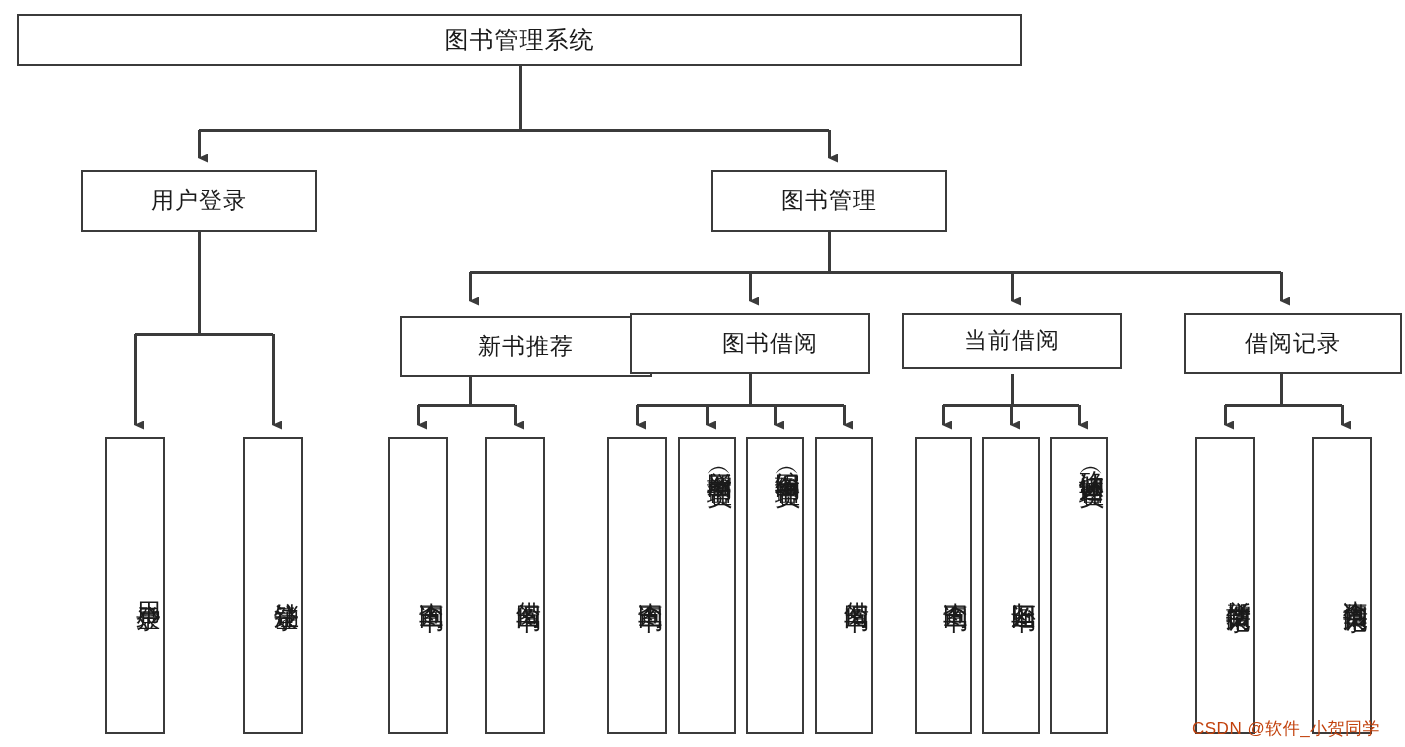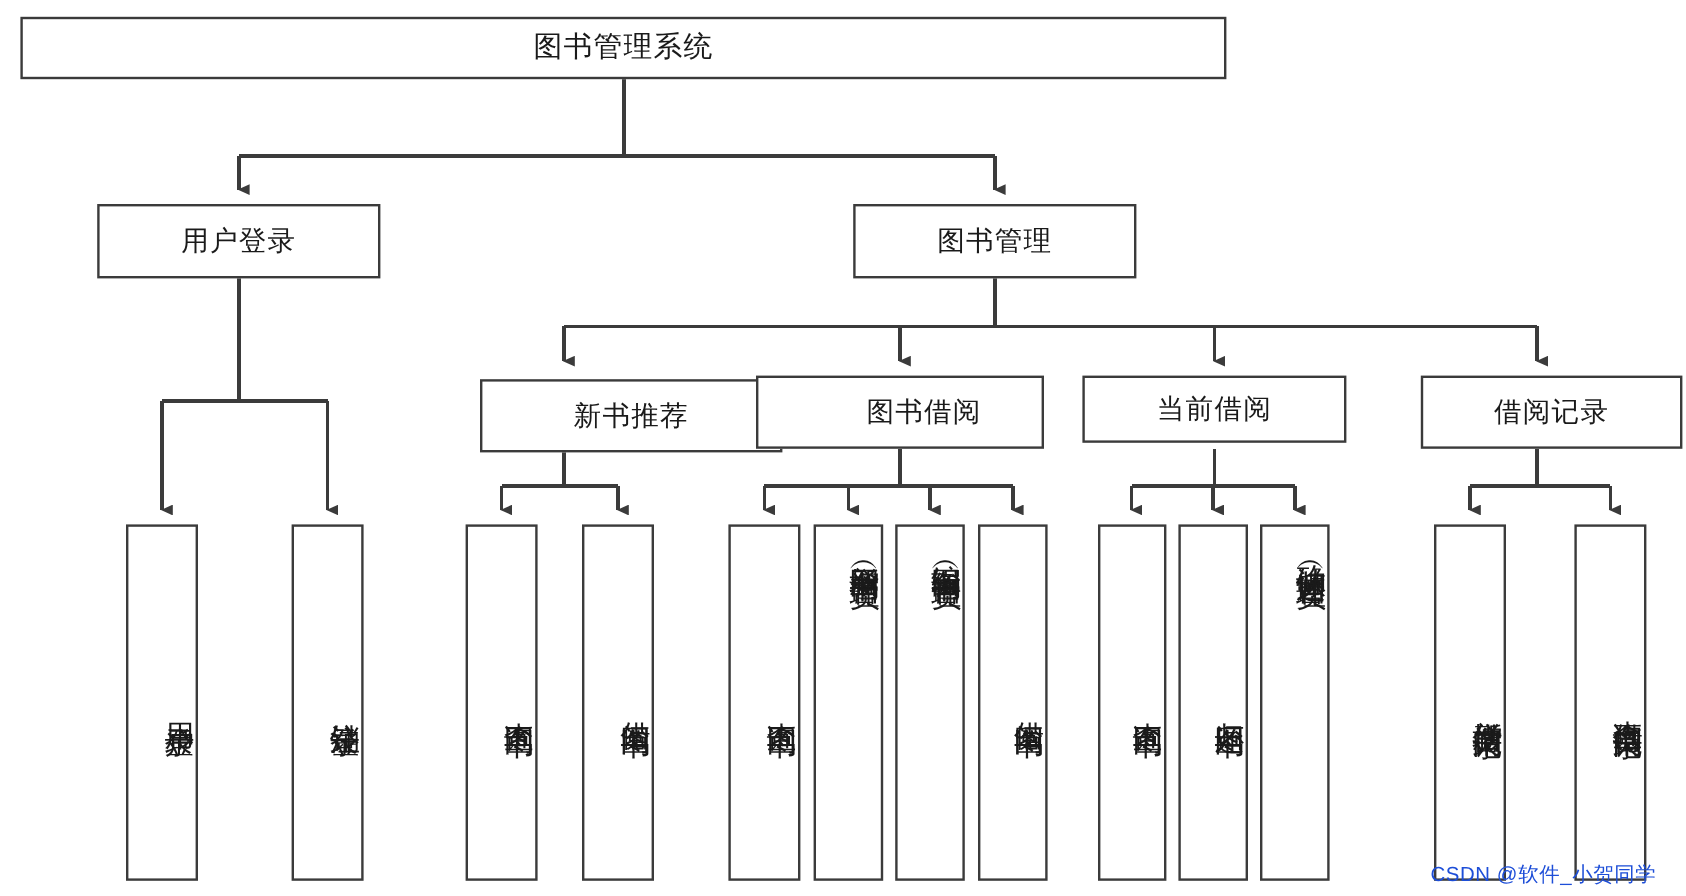--- a/index.html
+++ b/index.html
@@ -61,21 +61,21 @@
     text-orientation: upright;
     display: block;
     margin: auto 0;
   }
   .node-leaf.tall .leaf-text {
     margin-top: 8px;
   }
   .watermark {
     position: absolute;
     font-size: 17px;
-    color: #1d4ed8;
+    color: #c2410c;
     white-space: nowrap;
     z-index: 3;
     letter-spacing: 0.5px;
   }
 </style>
 </head>
 <body>
 
 <div id="diagram-root">
 

